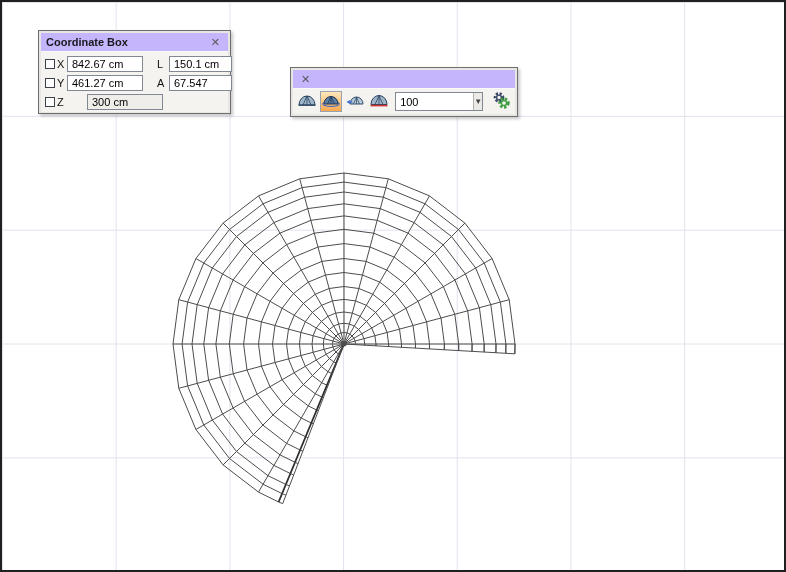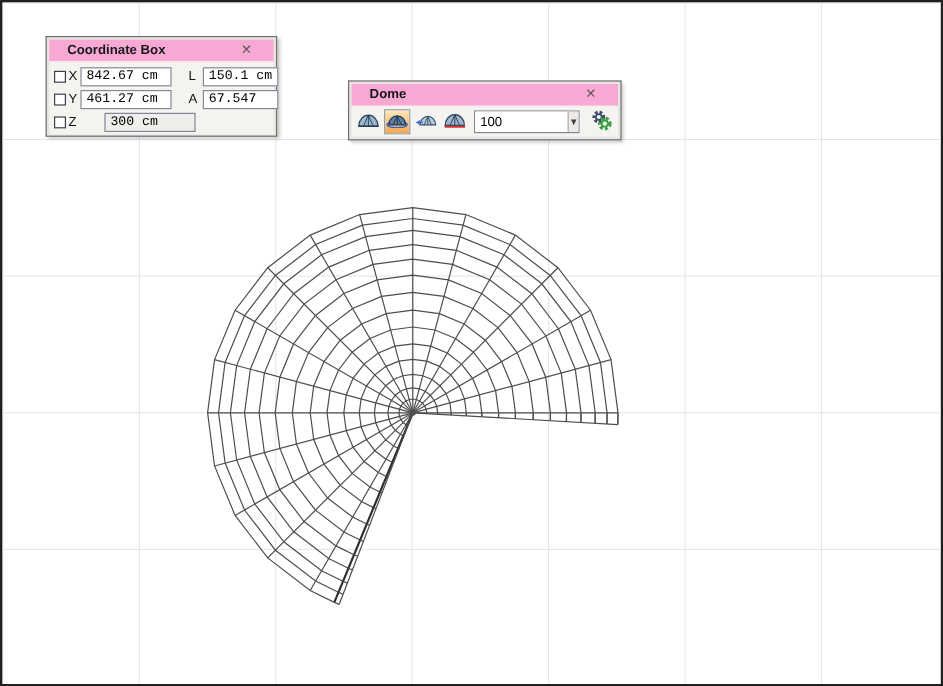--- a/index.html
+++ b/index.html
@@ -15,39 +15,39 @@
   .wire{fill:none;stroke:#4d4d4d;stroke-width:1;}
   .wire.dark{stroke:#2d2d2d;stroke-width:1.8;}
   .dot{fill:#4d4d4d;}
 
   
   .panel{
     position:absolute;border:1px solid #6e6e6e;background:#e8e6e2;padding:2px;
     box-shadow:2px 2px 3px rgba(0,0,0,.22);
   }
   .titlebar{
-    height:19px;background:#f9a8d4;display:flex;align-items:center;
-    padding:0 15px;border-bottom:1px solid #fbfaf8;
+    height:19px;background:#c4b5fd;display:flex;align-items:center;
+    padding:0 5px;border-bottom:1px solid #fbfaf8;
   }
   .titlebar .title{font-weight:bold;color:#17181c;flex:1 1 auto;}
   .closebtn{
     color:#5a5a5a;font-size:11px;line-height:11px;cursor:default;
     padding:1px 3px;font-weight:normal;
   }
   .panelbody{background:#f4f3f0;}
 
   
   #coordbox{left:36px;top:28px;width:193px;height:84px;}
   #coordbox .panelbody{padding:3px 4px 4px 4px;height:60px;}
   .crow{display:grid;grid-template-columns:22px 76px 14px 12px 63px;align-items:center;height:17px;margin-bottom:2px;}
   .cb{width:10px;height:10px;border:1px solid #3c4048;background:#fff;display:inline-block;}
   .cbwrap{display:flex;align-items:center;gap:2px;}
   .fld{
     width:100%;height:16px;border:1px solid #828893;background:#fff;
-    font-family:Liberation Mono, monospace;font-size:11px;color:#000;
+    font-family:Liberation Sans, sans-serif;font-size:11px;color:#000;
     padding:0 4px;outline:none;
   }
   .fld.dim{background:#efeeea;margin-left:20px;}
 
   
   #dometb{left:288px;top:65px;width:228px;height:50px;}
   #dometb .panelbody{padding:2px 3px;height:25px;display:flex;align-items:center;gap:2px;}
   .tbtn{
     width:24px;height:21px;display:flex;align-items:center;justify-content:center;
     border:1px solid transparent;background:transparent;padding:0;
@@ -168,21 +168,20 @@
           <span class="cb"></span>
           <span>Z</span>
         </span>
         <input class="fld dim" value="300 cm" style="">
       </div>
     </div>
   </div>
 
   <div class="panel" id="dometb">
     <div class="titlebar">
-      <span class="title">Dome</span>
       <span class="closebtn">✕</span>
     </div>
     <div class="panelbody">
 
       <button class="tbtn">
         <span>
           <svg width="20" height="14" viewBox="0 0 20 14">
             <path d="M2 12 A8 9 0 0 1 18 12 Z" fill="#9fb6c9" stroke="#27425f" stroke-width="1"></path>
             <path d="M10 3 L6 12 M10 3 L10 12 M10 3 L14 12" stroke="#27425f" stroke-width="0.8" fill="none"></path>
             <path d="M1.5 12.2 H18.5" stroke="#27425f" stroke-width="1.2"></path>

